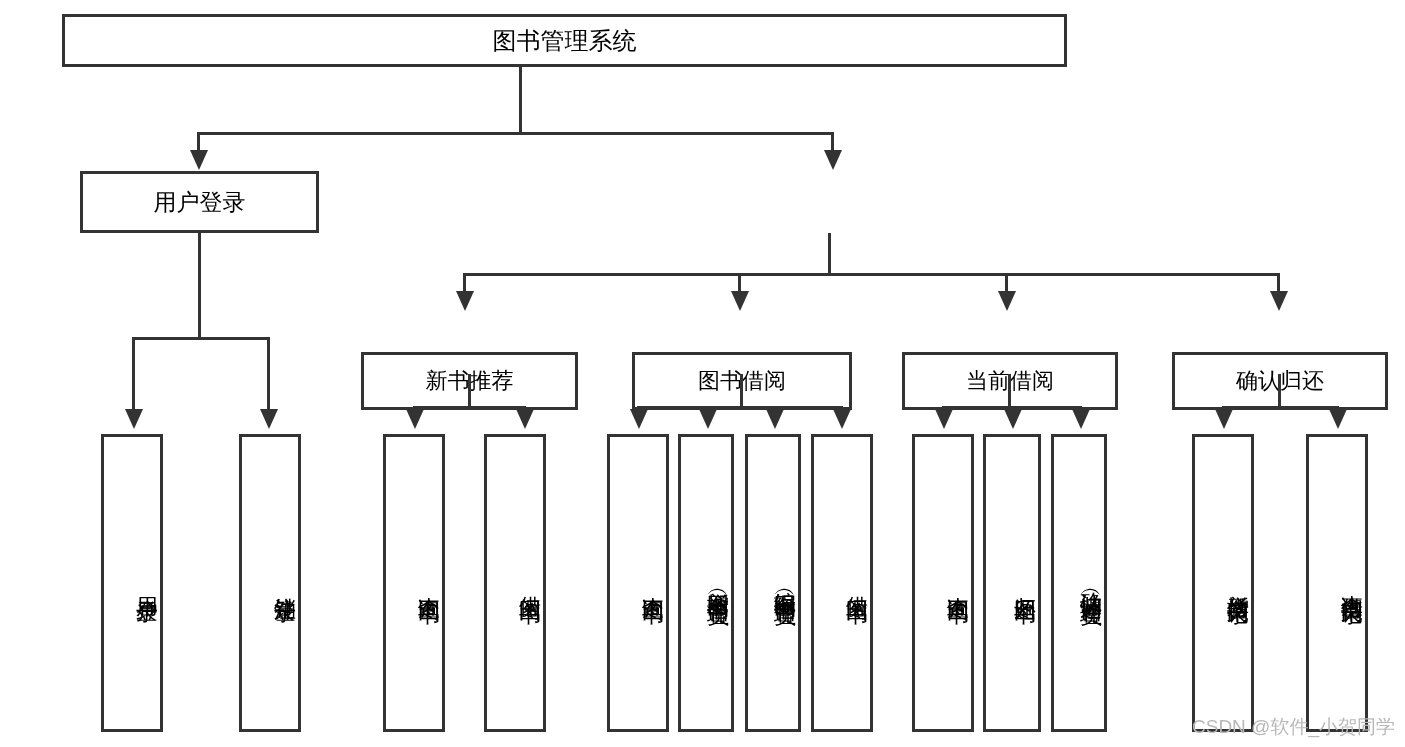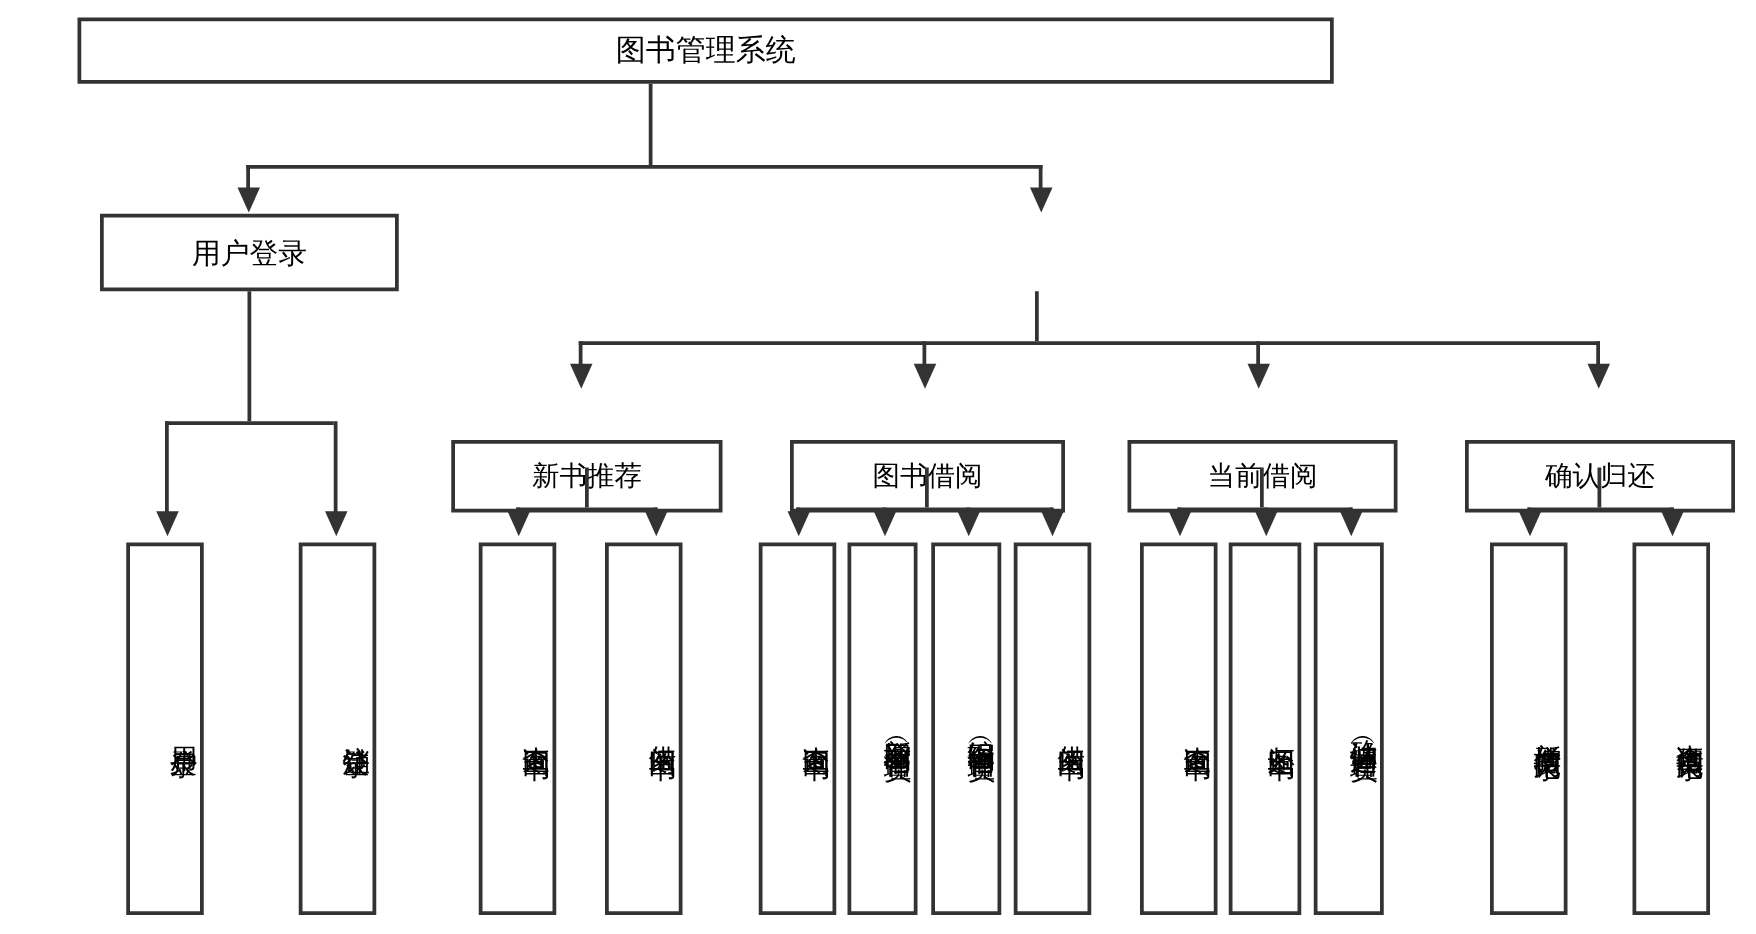--- a/index.html
+++ b/index.html
@@ -207,14 +207,15 @@
     <span class="vtext">确认归还（管理员）</span>
   </div>
 
   <div class="node leaf" style="left:1192px; top:434px; width:62px; height:298px;">
     <span class="vtext">新增借阅记录</span>
   </div>
   <div class="node leaf" style="left:1306px; top:434px; width:62px; height:298px;">
     <span class="vtext">查询借阅记录</span>
   </div>
 
+  <div class="watermark" style="left:1192px; top:714px;">CSDN @软件_小贺同学</div>
 
 </div>
 
 </body></html>

